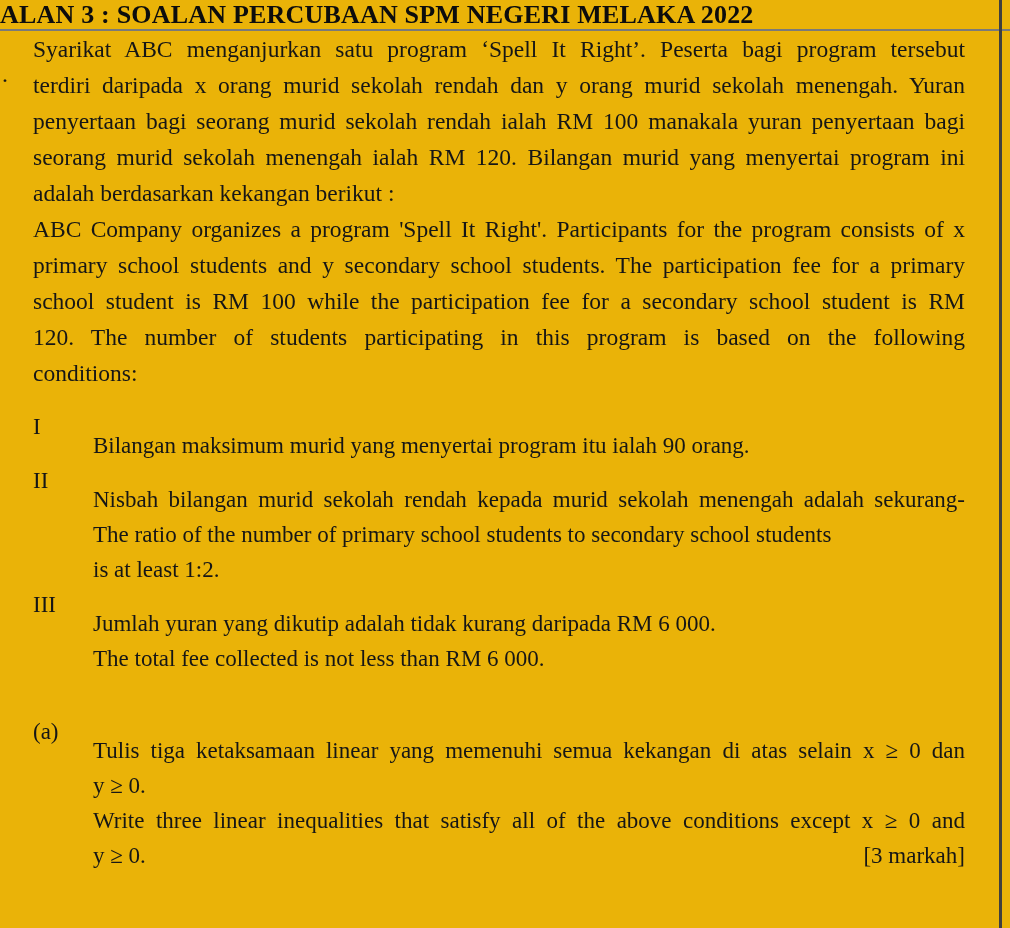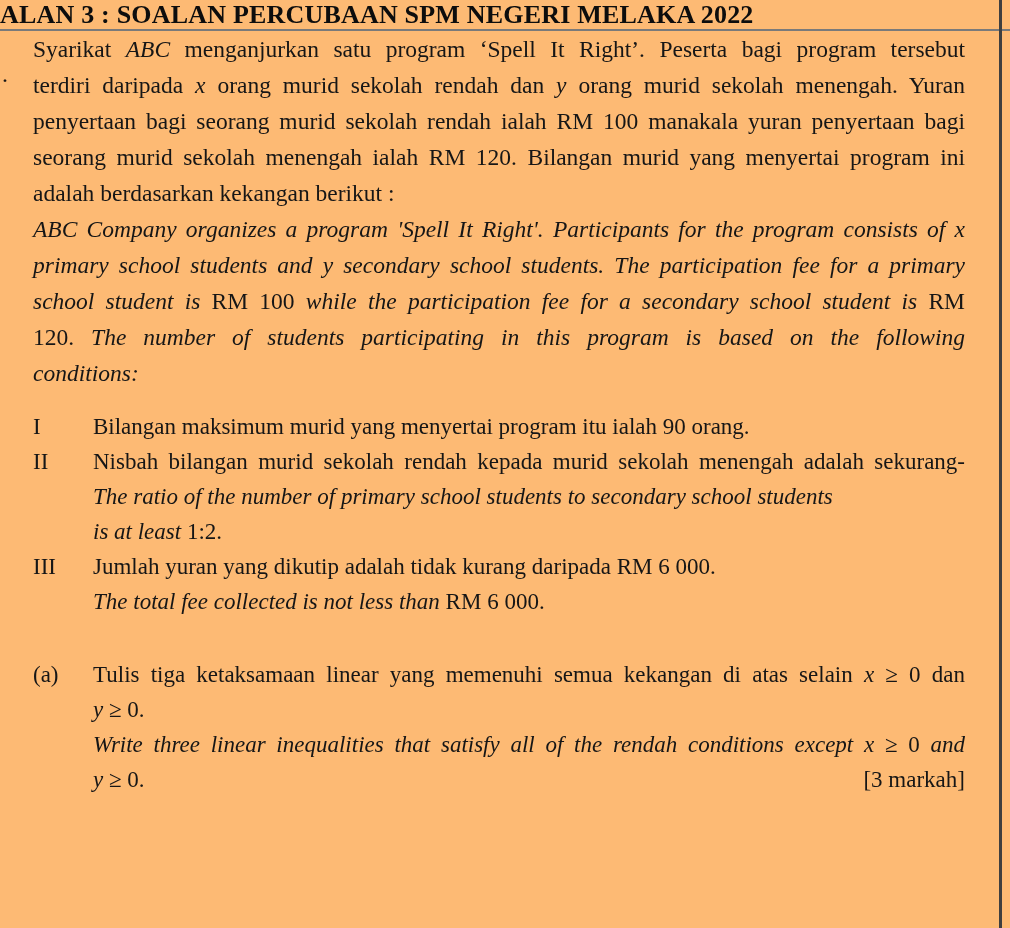--- a/index.html
+++ b/index.html
@@ -1,21 +1,21 @@
 <!DOCTYPE html>
 <html><head>
 <meta charset="utf-8">
 <style>
   html, body { margin: 0; padding: 0; }
   body { background: #e8e8e8; }
   .page {
     position: relative;
     width: 1010px;
     height: 928px;
-    background: #fdba74;
+    background: #eab308;
     overflow: hidden;
     font-family: "Liberation Serif", "DejaVu Serif", serif;
     color: #161616;
   }
   
   .right-border {
     position: absolute;
     top: 0;
     left: 999px;
     width: 3px;
@@ -48,31 +48,31 @@
     height: 36px;
     line-height: 36px;
     font-size: 23.5px;
     white-space: nowrap;
   }
   .jline {
     white-space: normal !important;
     text-align: justify;
     text-align-last: justify;
   }
-  .it { font-style: italic; }
+  .it { }
   
   .conditions { margin-top: 18px; }
   .cond-row { display: flex; }
   .numcol {
     width: 60px;
     flex: 0 0 60px;
     font-size: 23px;
     line-height: 35px;
   }
-  .condcol { flex: 1; min-width: 0; }
+  .condcol { flex: 1; min-width: 0; margin-top: 19px; }
   .cline {
     height: 35px;
     line-height: 35px;
     font-size: 23px;
     white-space: nowrap;
   }
   
   .part-a { margin-top: 38px; }
   .aline {
     height: 35px;
@@ -149,21 +149,21 @@
         </div>
       </div>
 
     </div>
 
     <div class="part-a cond-row">
       <div class="numcol">(a)</div>
       <div class="condcol">
         <div class="aline jline"><span>Tulis tiga ketaksamaan linear yang memenuhi semua kekangan di atas selain </span><span class="it">x</span><span> ≥ 0 dan</span></div>
         <div class="aline"><span class="it">y</span><span> ≥ 0.</span></div>
-        <div class="aline jline"><span class="it">Write three linear inequalities that satisfy all of the rendah conditions except x</span><span> ≥ 0 </span><span class="it">and</span></div>
+        <div class="aline jline"><span class="it">Write three linear inequalities that satisfy all of the above conditions except x</span><span> ≥ 0 </span><span class="it">and</span></div>
         <div class="fee-row">
           <span><span class="it">y</span><span> ≥ 0.</span></span>
           <span>[3 markah]</span>
         </div>
       </div>
     </div>
 
   </div>
 </div>
 

